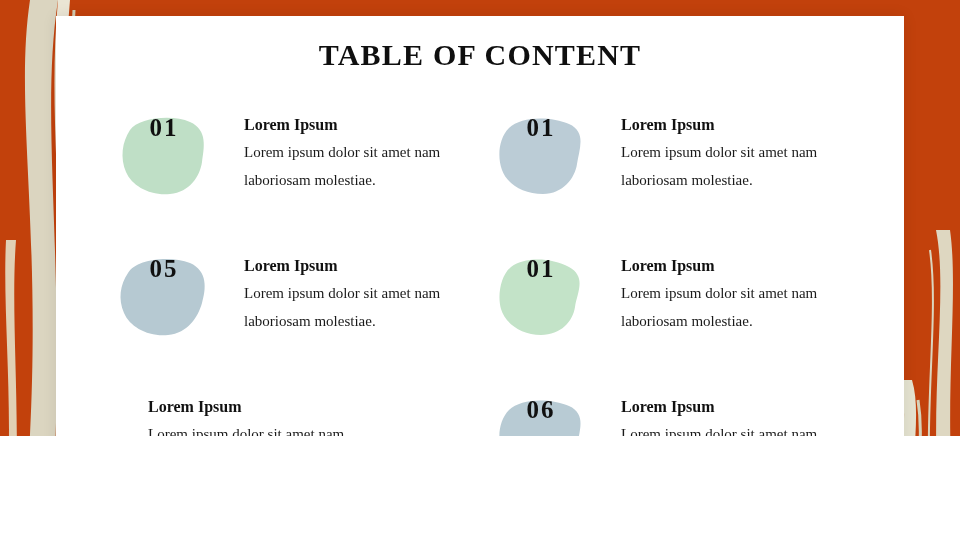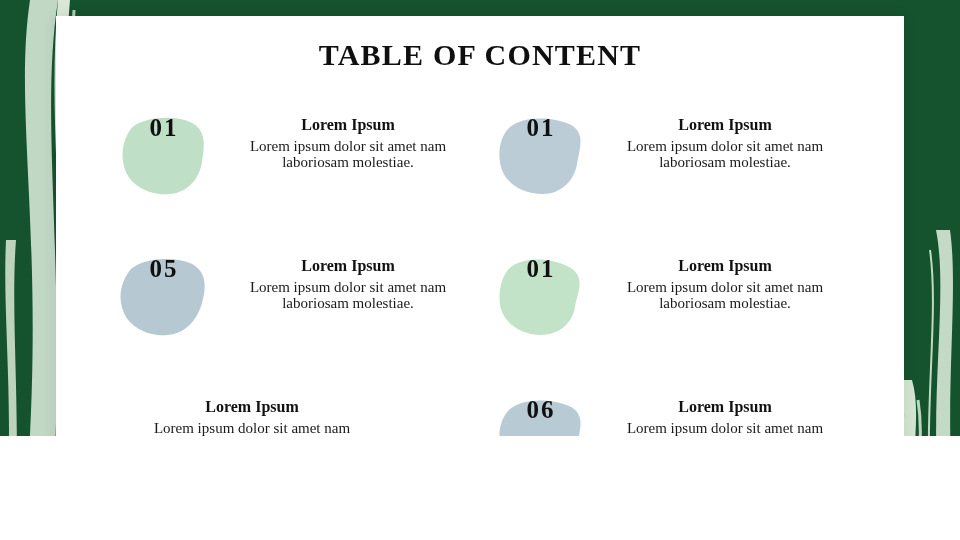--- a/index.html
+++ b/index.html
@@ -10,21 +10,21 @@
     width: 960px;
     height: 540px;
     overflow: hidden;
     background: #ffffff;
     font-family: "Liberation Serif", serif;
   }
   .slide {
     position: relative;
     width: 960px;
     height: 436px;
-    background: #14532d;
+    background: #c2410c;
     overflow: hidden;
   }
   
   .bg-left {
     position: absolute;
     left: 0;
     top: 0;
     width: 120px;
     height: 540px;
     pointer-events: none;
@@ -90,35 +90,34 @@
   .blob-num {
     position: relative;
     font-family: "Liberation Serif", serif;
     font-weight: bold;
     font-size: 25px;
     color: #101010;
     letter-spacing: 2px;
     z-index: 2;
   }
   .text {
-    margin-left: 16px;
+    margin-left: 32px;
     padding-top: 8px;
-    text-align: center;
   }
   .item-head {
     font-family: "Liberation Serif", serif;
     font-weight: bold;
     font-size: 16px;
     color: #111111;
     margin-bottom: 4px;
   }
   .item-body {
     font-family: "Liberation Serif", serif;
     font-size: 15px;
-    line-height: 16px;
+    line-height: 28px;
     color: #1a1a1a;
     max-width: 240px;
   }
 </style>
 </head>
 <body>
 
 <div class="slide">
 
   <svg class="bg-left" viewBox="0 0 120 540" preserveAspectRatio="none">

